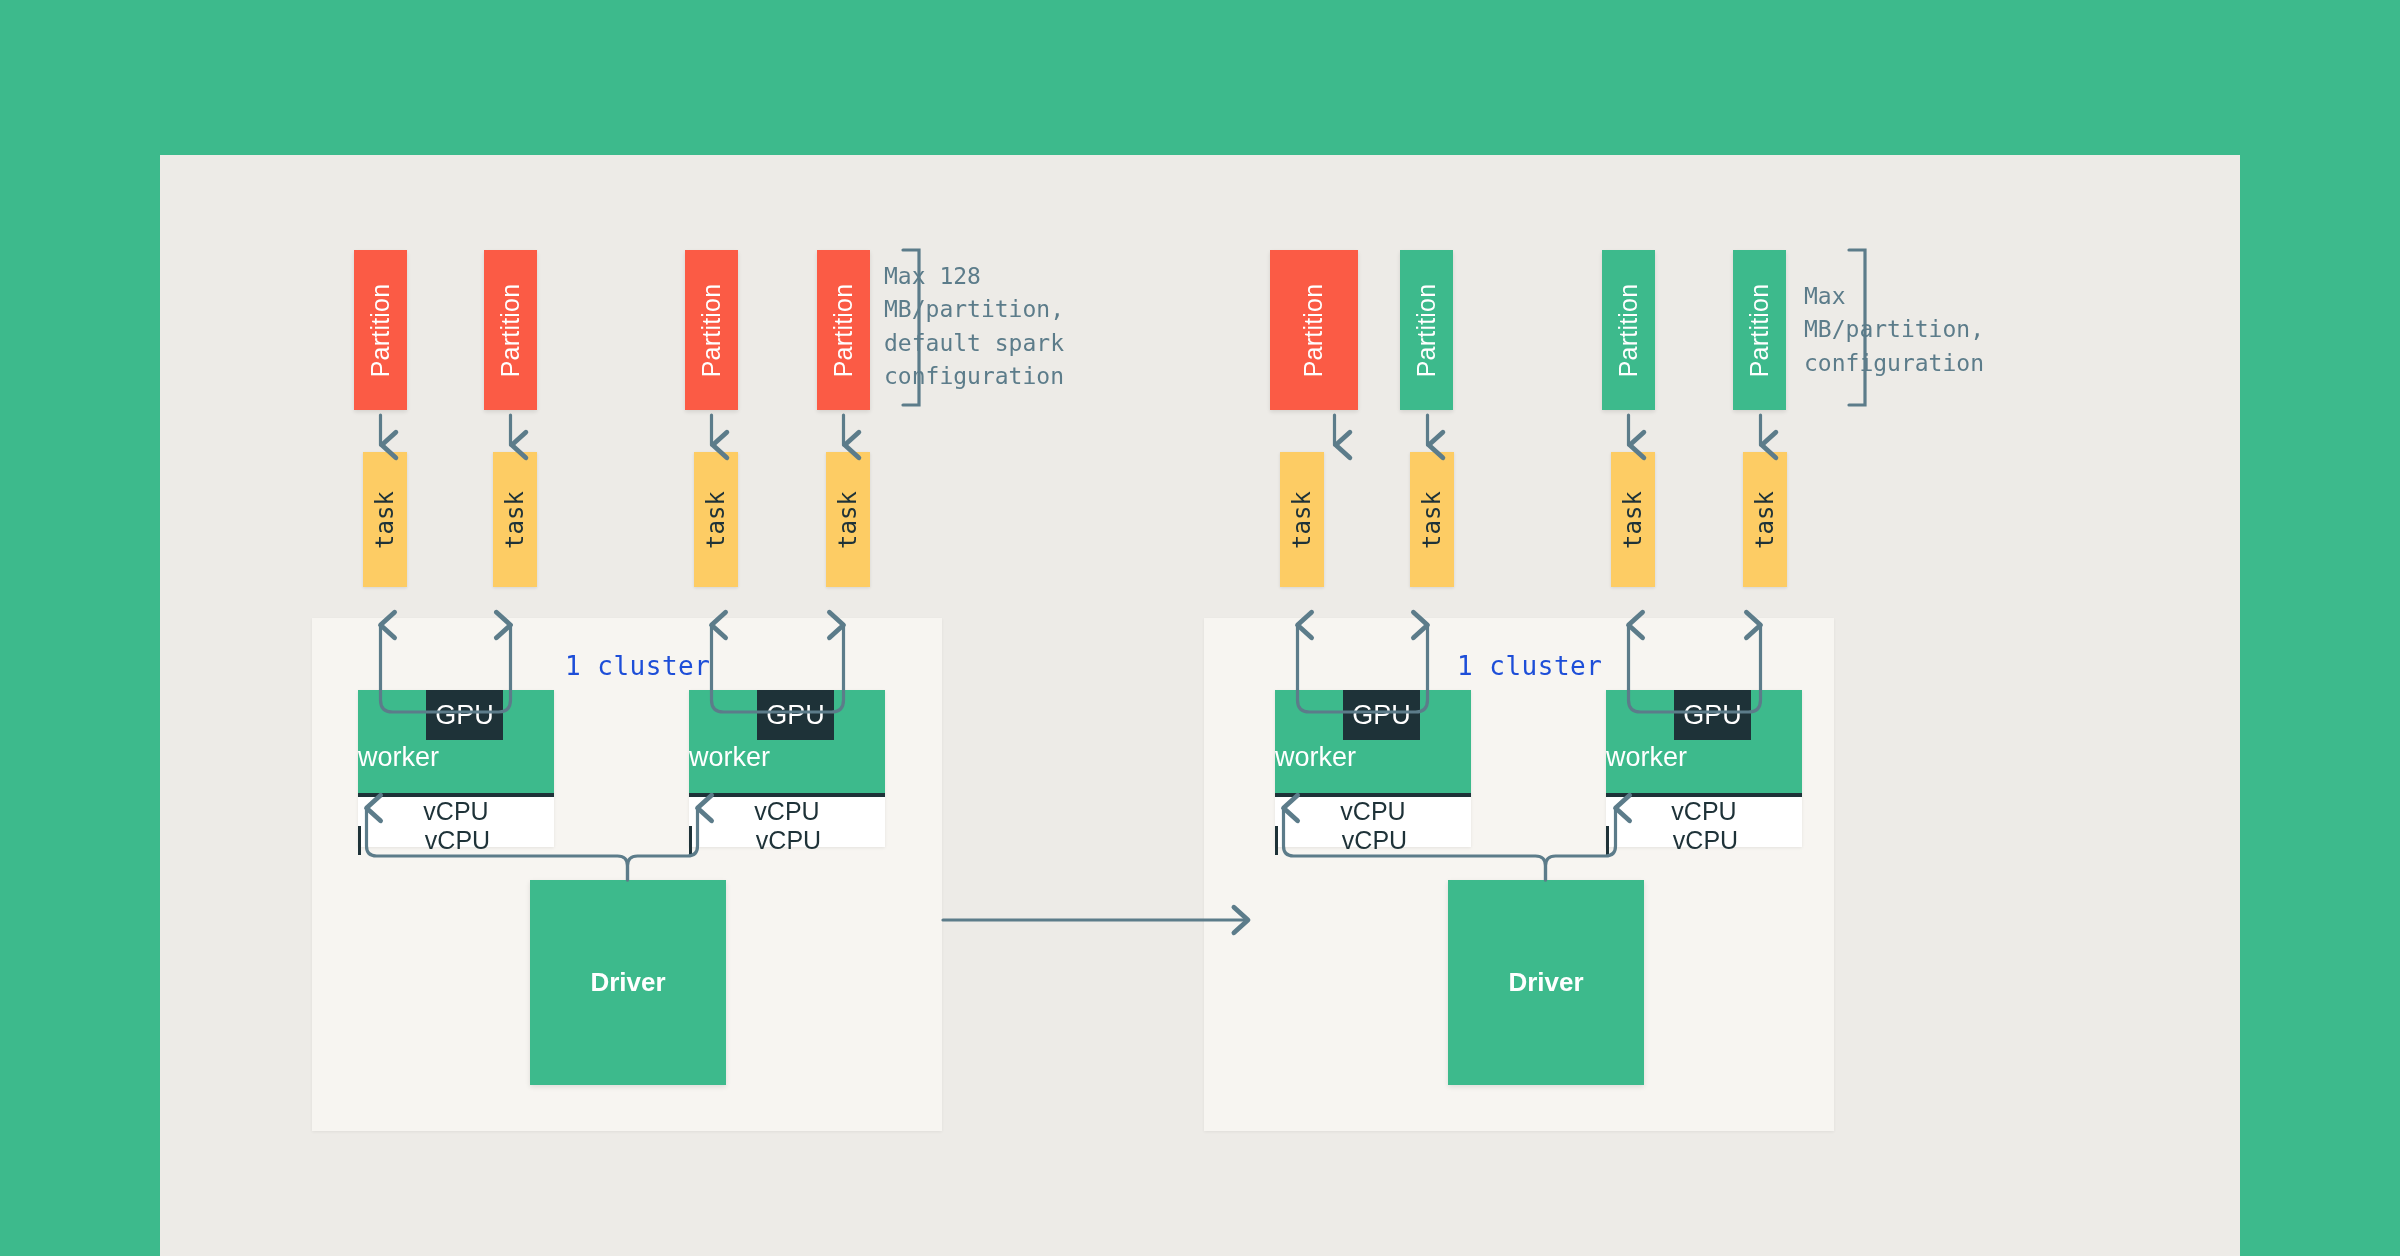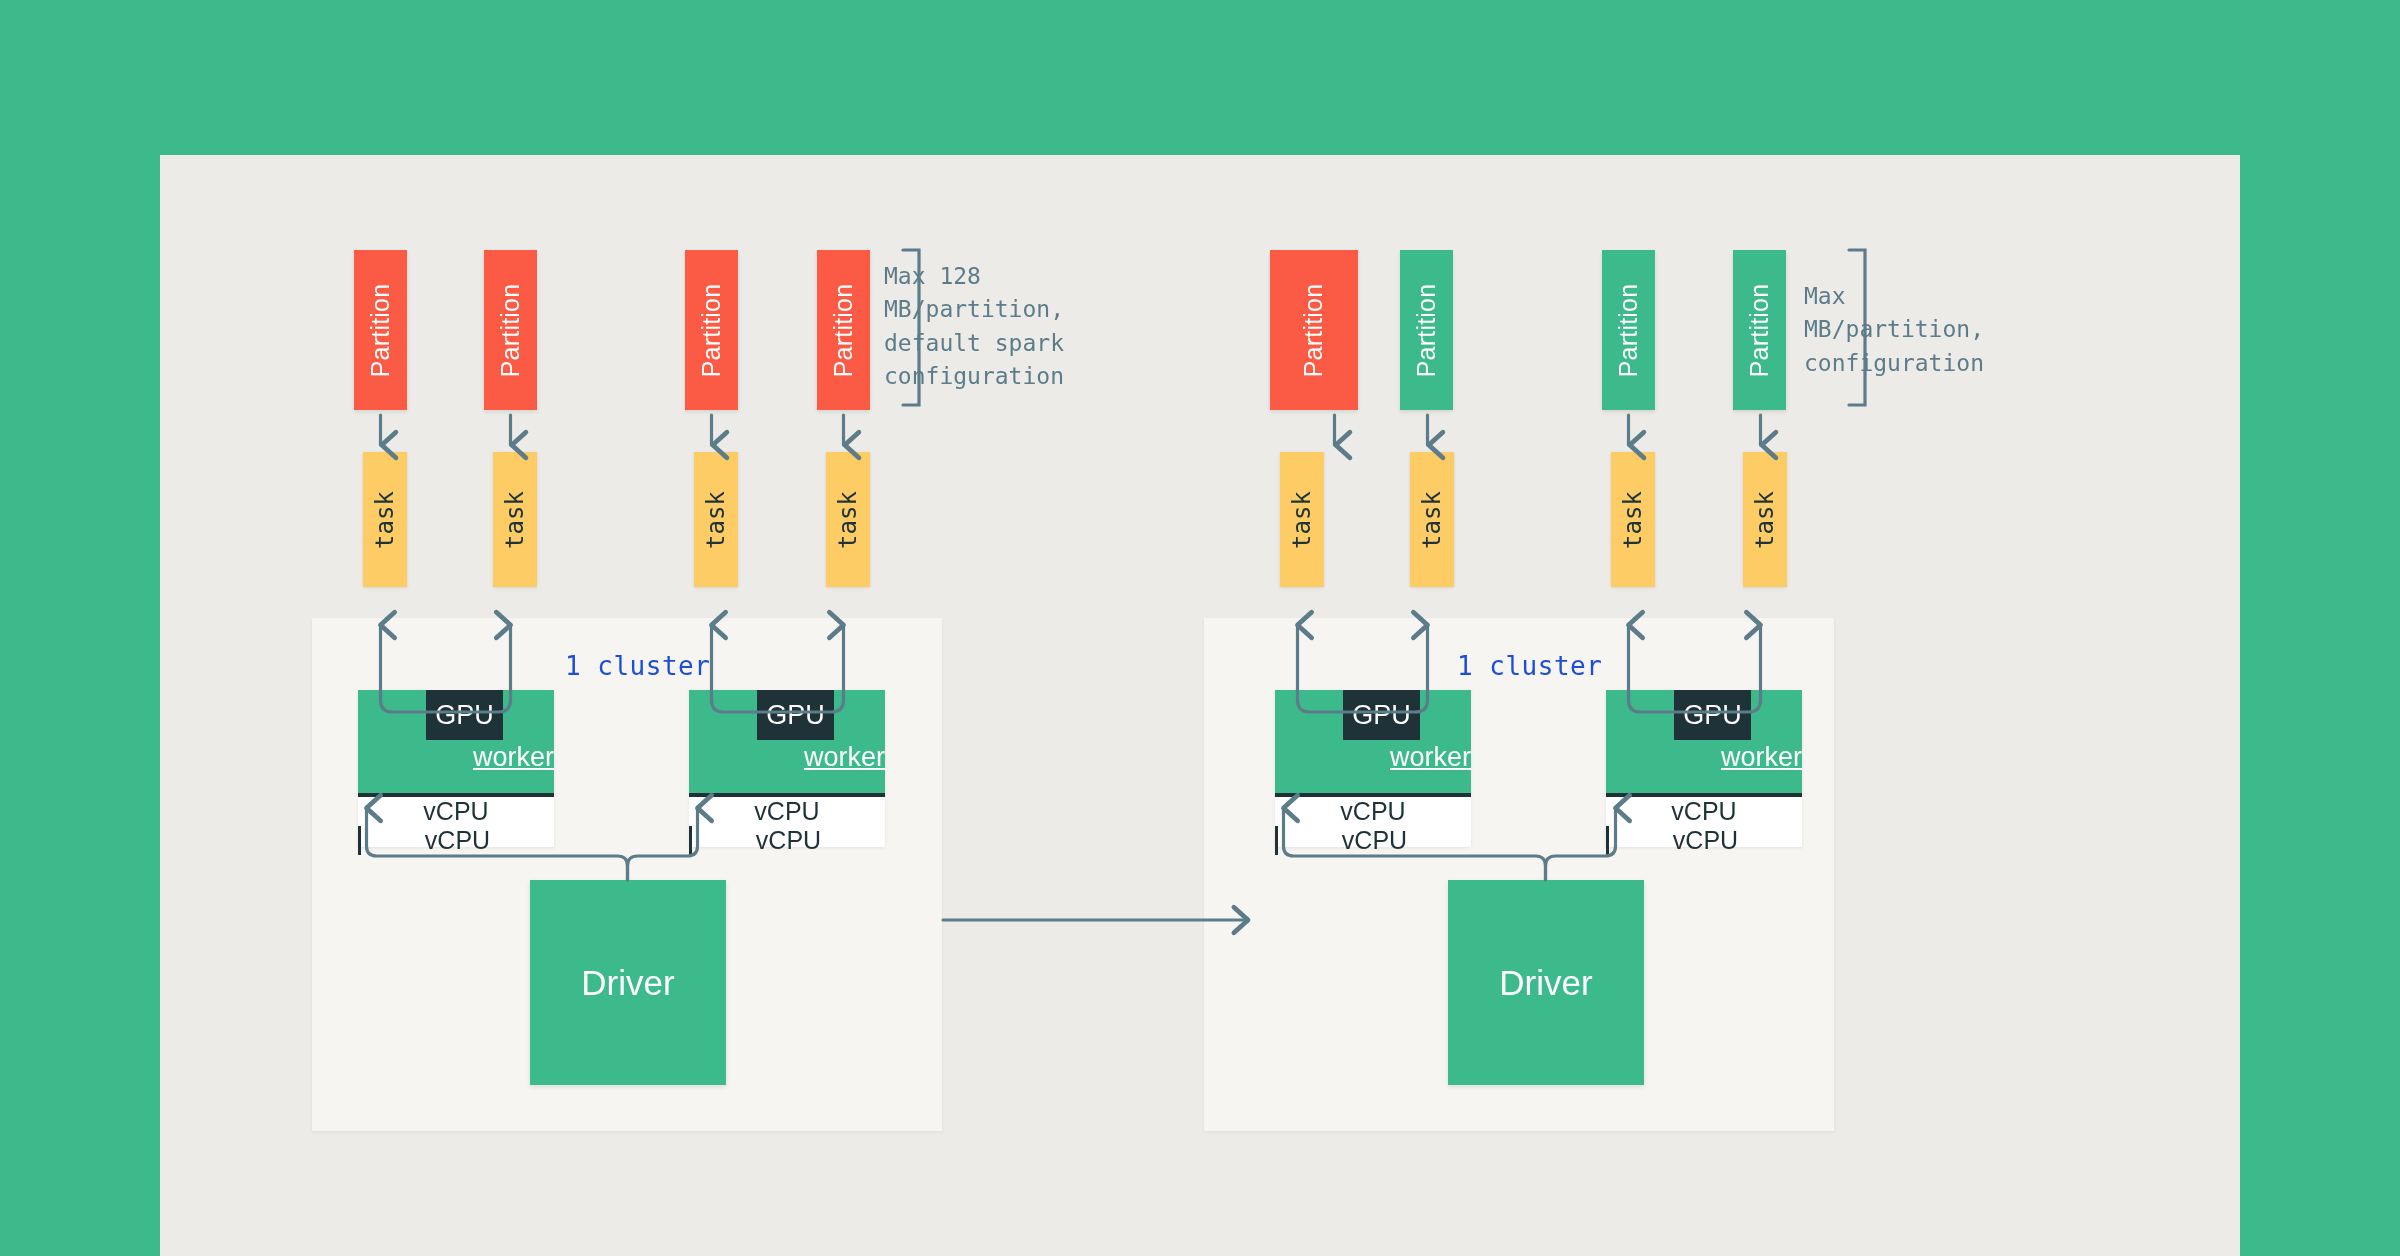--- a/index.html
+++ b/index.html
@@ -77,22 +77,22 @@
     position:absolute;
     left:68px;top:0;
     width:77px;height:50px;
     background:#1E3238;
     display:flex;align-items:center;justify-content:center;
   }
   .gpu span{font-size:27px;color:#ffffff;}
   .worker-label{
     position:absolute;
     left:0;top:52px;width:100%;
-    text-align:right;
-    font-size:27px;color:#ffffff;text-decoration:underline;
+    text-align:left;
+    font-size:27px;color:#ffffff;
   }
   .vcpu-row{
     position:absolute;
     width:196px;height:50px;
     background:#ffffff;
     display:flex;
     box-shadow:0 1px 3px rgba(0,0,0,.08);
     flex-direction:column;
   }
   .vcpu{
@@ -103,21 +103,21 @@
   .vcpu + .vcpu{border-left:3px solid #1E3238;}
 
   
   .driver{
     position:absolute;
     width:196px;height:205px;
     background:#3DBA8C;
     display:flex;align-items:center;justify-content:center;
     box-shadow:0 2px 5px rgba(0,0,0,.10);
   }
-  .driver span{font-size:35px;color:#ffffff;}
+  .driver span{font-size:26px;color:#ffffff;font-weight:bold;}
 
   
   .annotation{
     position:absolute;
     font-family:"DejaVu Sans Mono","Liberation Mono",monospace;
     font-size:23px;
     line-height:1.45;
     color:#5C7C8A;
     white-space:pre;
   }

